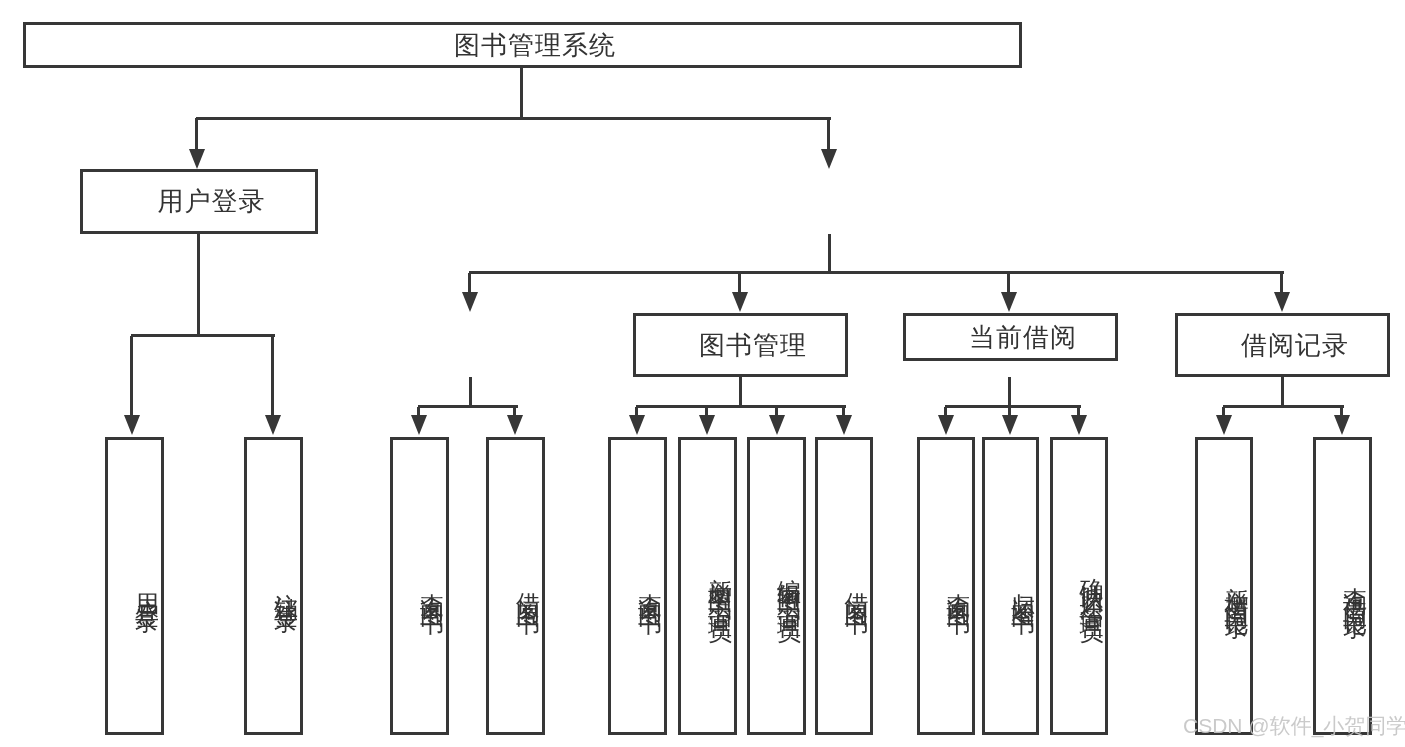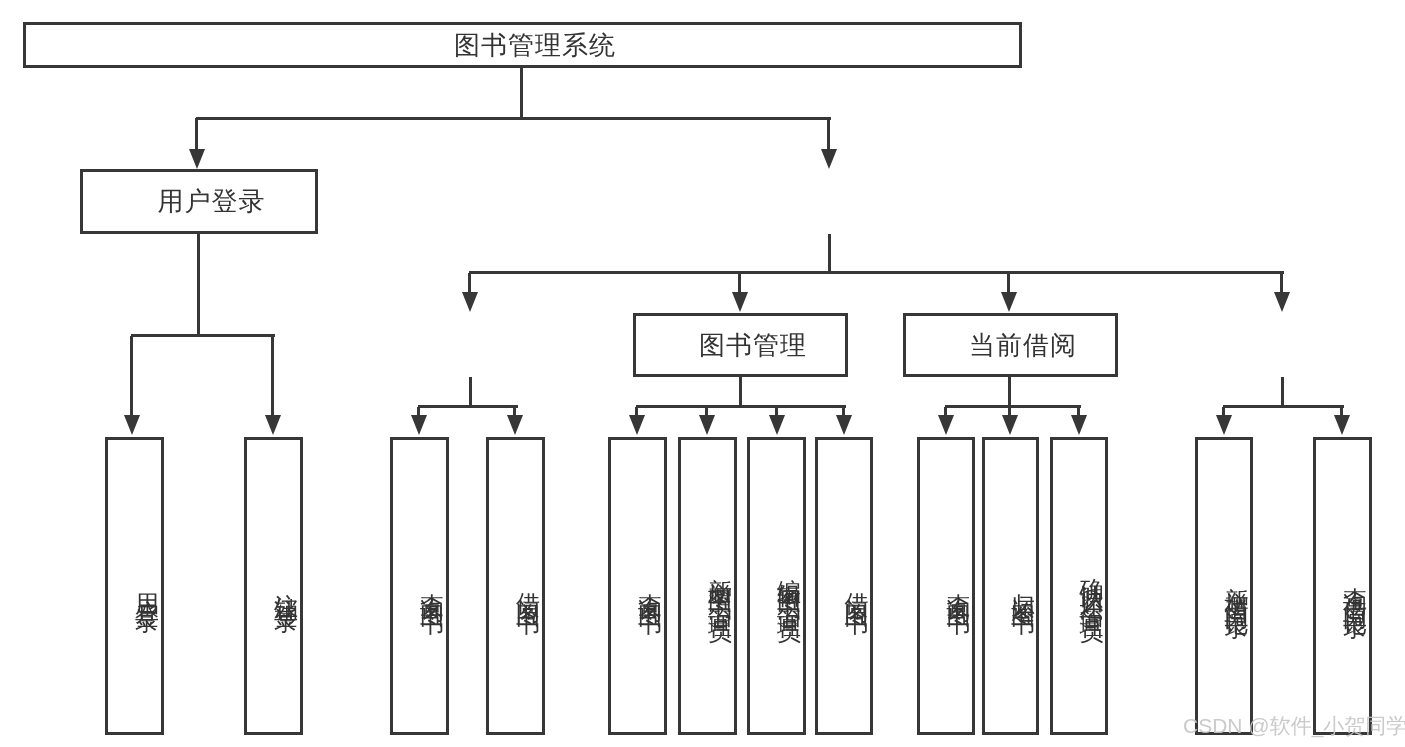--- a/index.html
+++ b/index.html
@@ -111,21 +111,22 @@
   <div class="vline" style="left:1281px;top:377px;height:31px"></div>
   <div class="hline" style="left:1223px;top:405px;width:121px"></div>
   <div class="arrow" style="left:1216px;top:407px;height:28px"></div>
   <div class="arrow" style="left:1334px;top:407px;height:28px"></div>
 
   <div class="box h" style="left:23px;top:22px;width:999px;height:46px">图书管理系统</div>
 
   <div class="box h" style="left:80px;top:169px;width:238px;height:65px">用户登录</div>
 
   <div class="box h" style="left:633px;top:313px;width:215px;height:64px">图书管理</div>
-  <div class="box h" style="left:903px;top:313px;width:215px;height:64px">当前借阅</div>
+  <div class="box h" style="left:903px;top:313px;width:215px;height:48px">当前借阅</div>
+  <div class="box h" style="left:1175px;top:313px;width:215px;height:64px">借阅记录</div>
 
   <div class="box v" style="left:105px;top:437px;width:59px;height:298px">用户登录</div>
   <div class="box v" style="left:244px;top:437px;width:59px;height:298px">注销登录</div>
 
   <div class="box v" style="left:390px;top:437px;width:59px;height:298px">查询图书</div>
   <div class="box v" style="left:486px;top:437px;width:59px;height:298px">借阅图书</div>
 
   <div class="box v" style="left:608px;top:437px;width:59px;height:298px">查询图书</div>
   <div class="box v" style="left:678px;top:437px;width:59px;height:298px">新增图书（管理员）</div>
   <div class="box v" style="left:747px;top:437px;width:59px;height:298px">编辑图书（管理员）</div>

